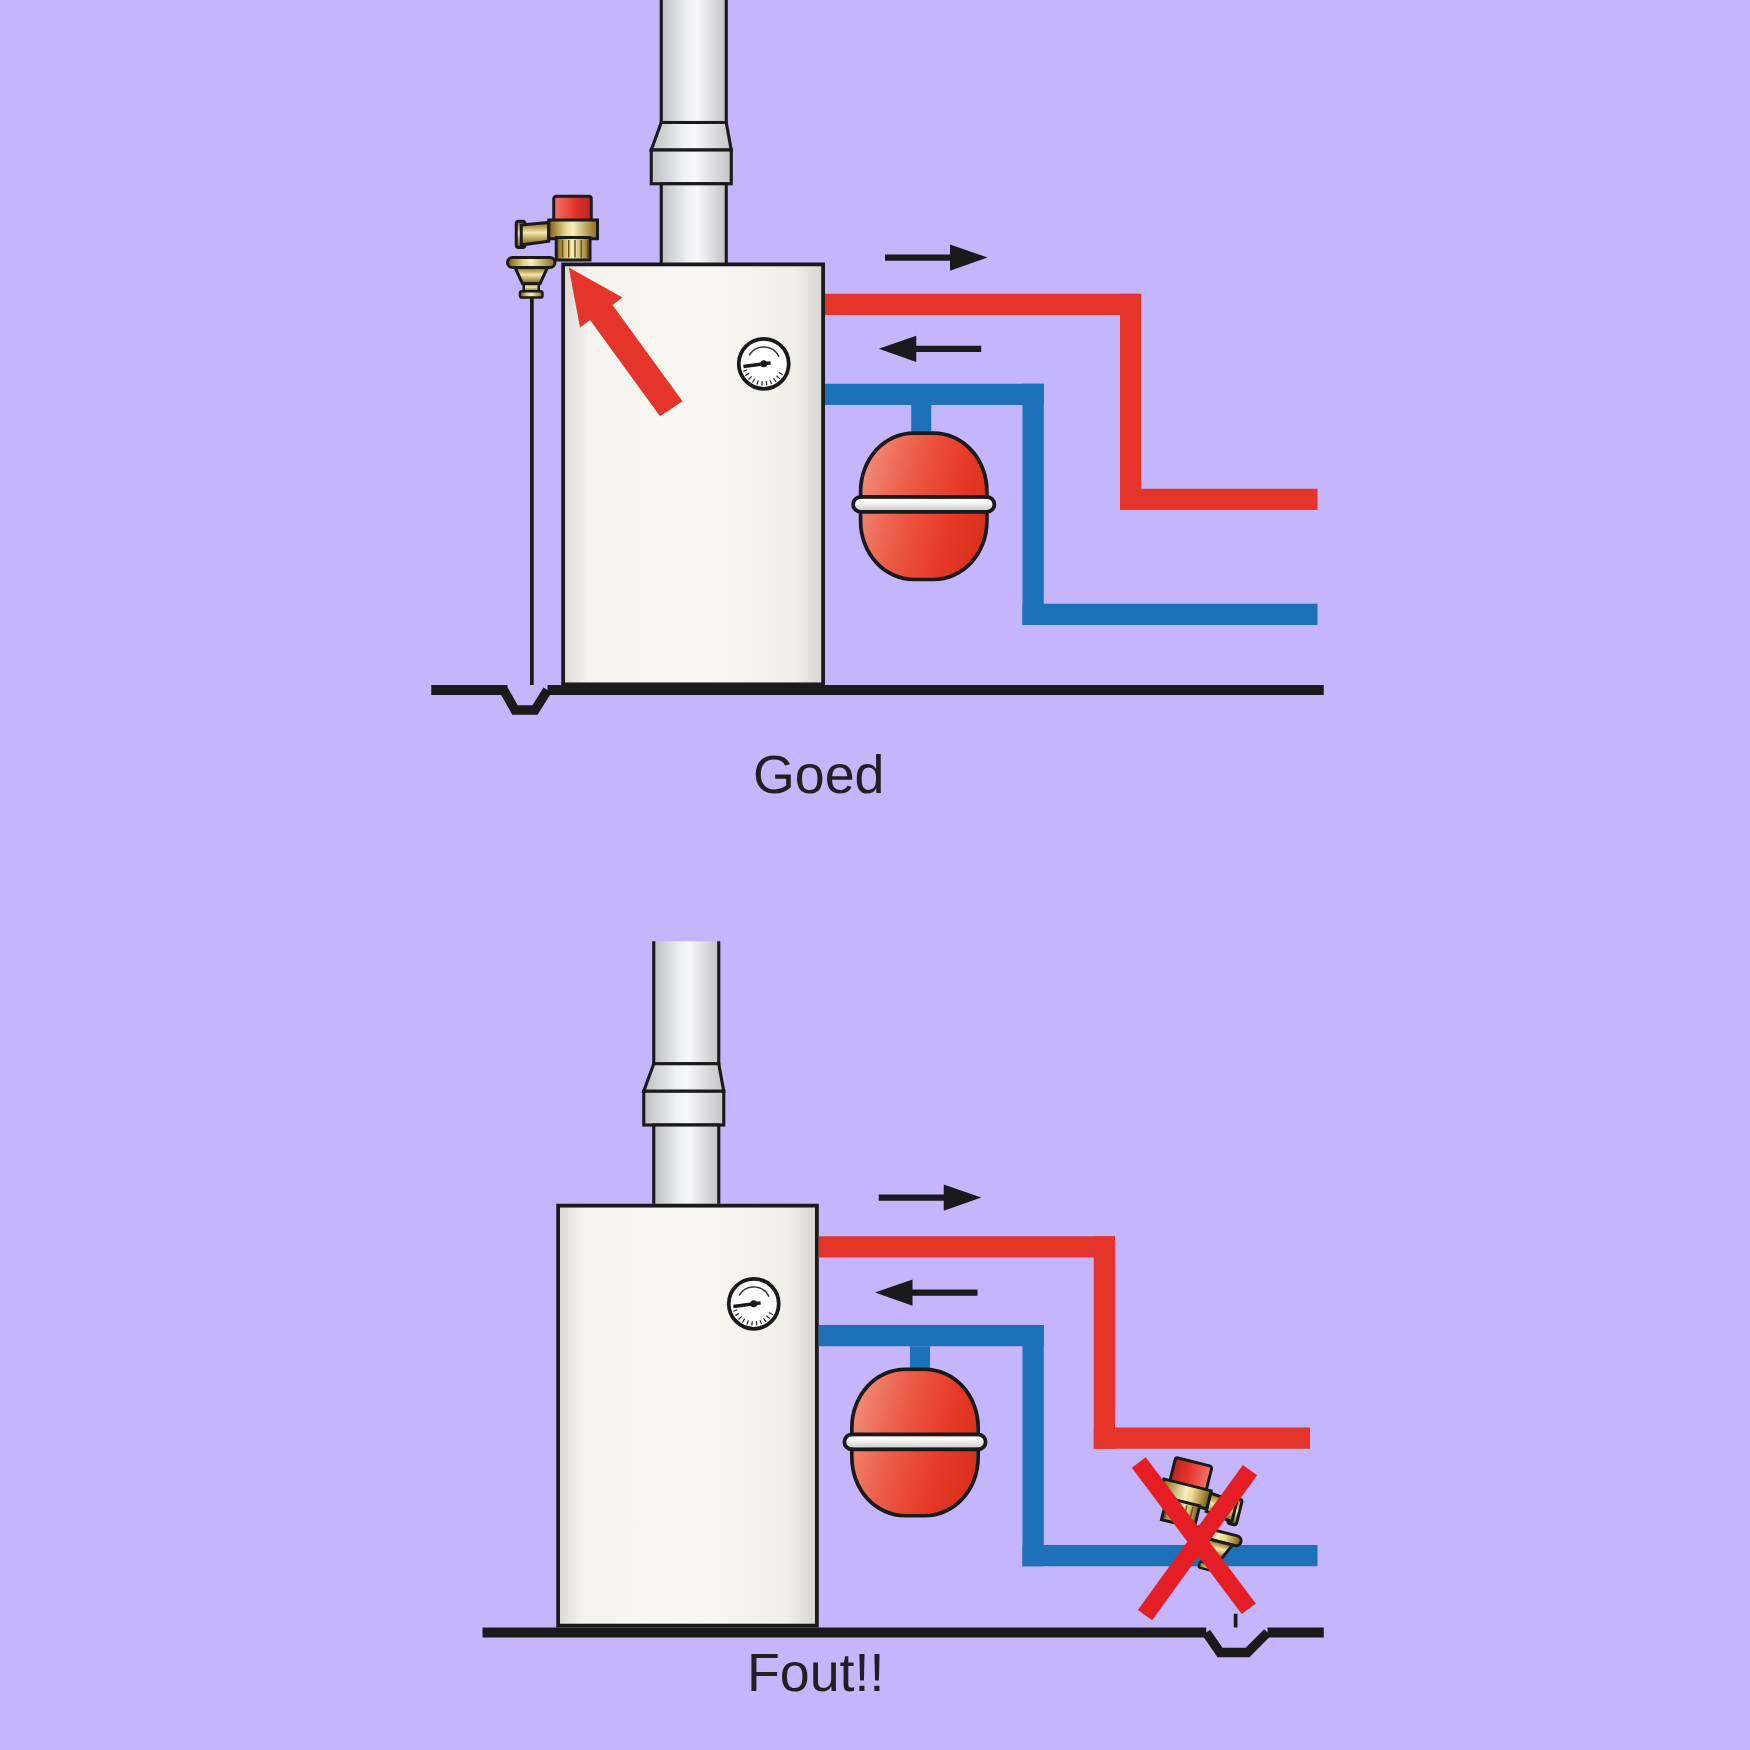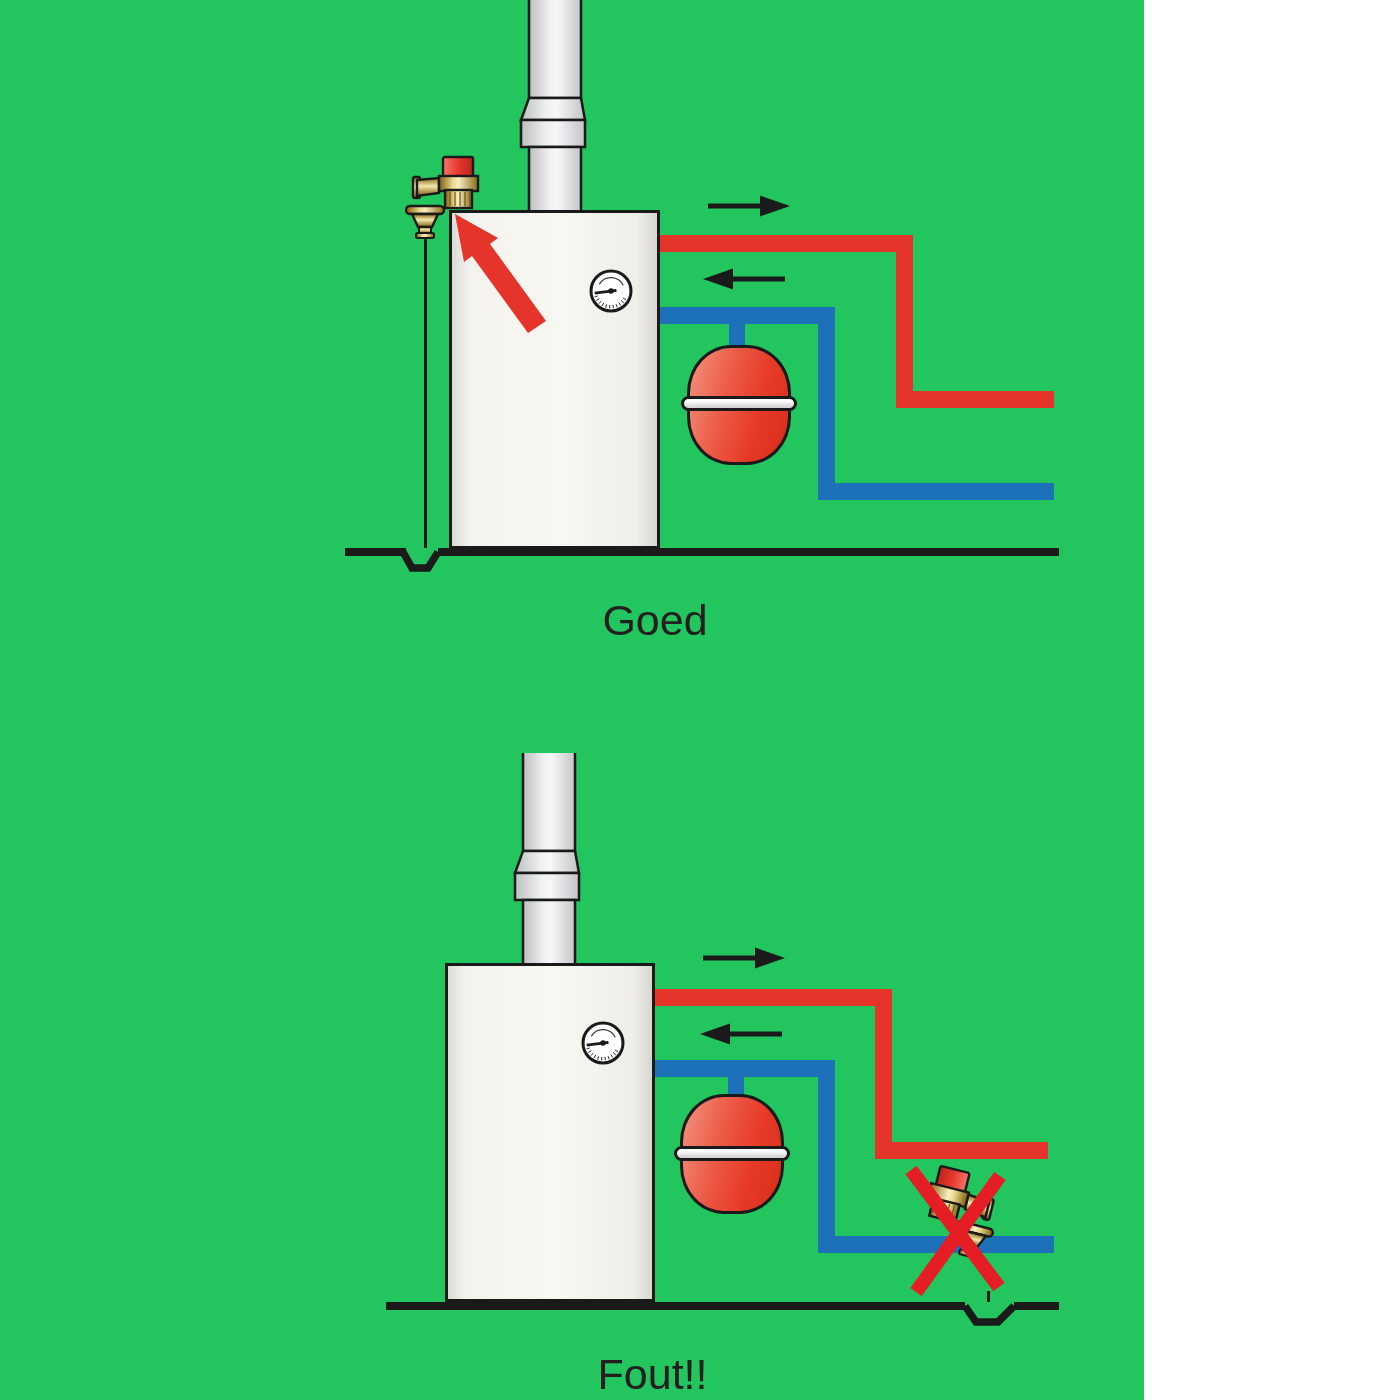--- a/index.html
+++ b/index.html
@@ -1,16 +1,16 @@
 <!DOCTYPE html>
 <html style="--red: #e5352b; --blue: #1d71b8; --cross-red: #e51e25; --outline: #1a1a1a; --text: #231f20; --brass-dark: #7d5c0e; --brass-mid: #e9d88e; --brass-light: #f8edc0; --metal-dark: #bfbfc1; --metal-light: #f7f7f9; --cap-red-light: #f4756a; --cap-red-dark: #b7251c;"><head>
 <meta charset="utf-8">
 <style>
   html,body{margin:0;padding:0;background:#ffffff;}
-  .canvas{position:relative;width:1144px;height:1400px;background:#22c55e;overflow:hidden;
+  .canvas{position:relative;width:1400px;height:1400px;background:#c4b5fd;overflow:hidden;
           font-family:"Liberation Sans",sans-serif;}
   .abs{position:absolute;}
   .pipe-red{background:var(--red);}
   .pipe-blue{background:var(--blue);}
   .boiler{box-sizing:border-box;border:3px solid var(--outline);
           background:linear-gradient(90deg,#dcdbd5 0%,#f4f3ee 9%,#f8f7f2 55%,#efeee8 90%,#d7d6d0 100%);}
   .floor{background:var(--outline);}
   .drain-line{background:var(--outline);}
   .vessel{box-sizing:border-box;border:3.5px solid var(--outline);border-radius:44px/48px;
           background:linear-gradient(105deg,#f29480 0%,#ec5a46 38%,#e63a27 68%,#d62d18 100%);}
@@ -174,16 +174,16 @@
       <polygon points="0.4,16.2 11.6,7.8 99.6,124.8 88.4,133.2" style="fill:var(--cross-red)"></polygon>
       <polygon points="89.3,13.9 100.7,22.1 16.7,138.1 5.3,129.9" style="fill:var(--cross-red)"></polygon>
     </svg>
 
     <div class="abs floor" style="left:386px;top:1302px;width:579px;height:8px;z-index:5"></div>
     <div class="abs floor" style="left:1014px;top:1302px;width:45px;height:8px;z-index:5"></div>
     <svg class="abs" style="left:955px;top:1298px;z-index:5" width="64" height="34" viewBox="0 0 64 34">
       <polyline points="10,8 21,24 43,24 59,8" style="fill:none;stroke:var(--outline);stroke-width:7.5"></polyline>
     </svg>
 
-    <div class="abs caption" style="left:555px;top:1352px;width:195px;z-index:2">Fout!!</div>
+    <div class="abs caption" style="left:555px;top:1317px;width:195px;z-index:2">Fout!!</div>
   </div>
 
 </div>
 
 </body></html>

